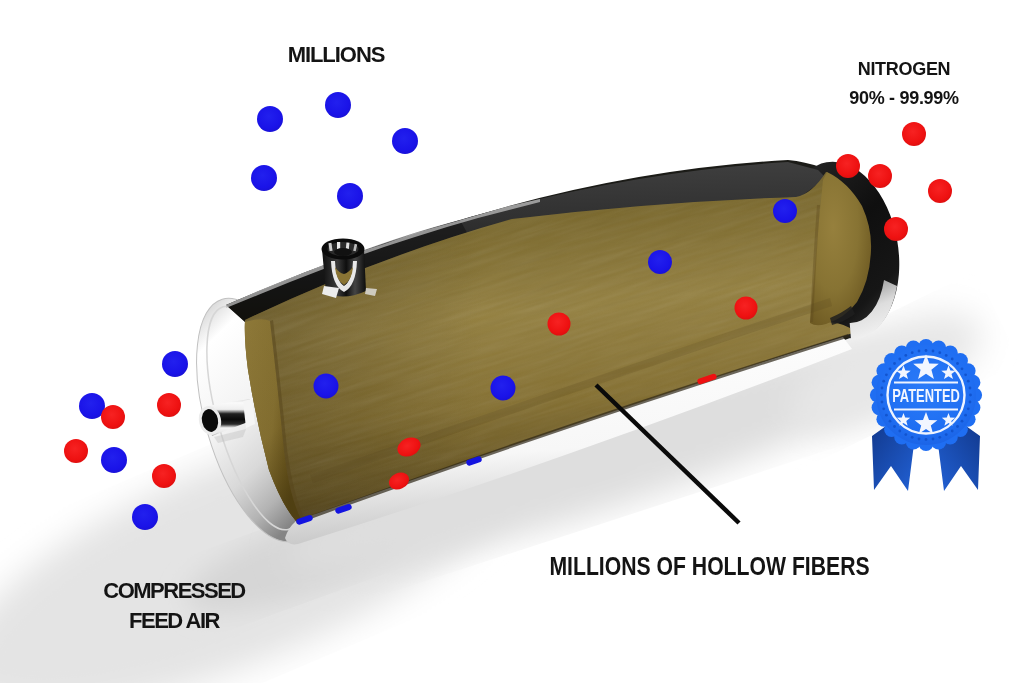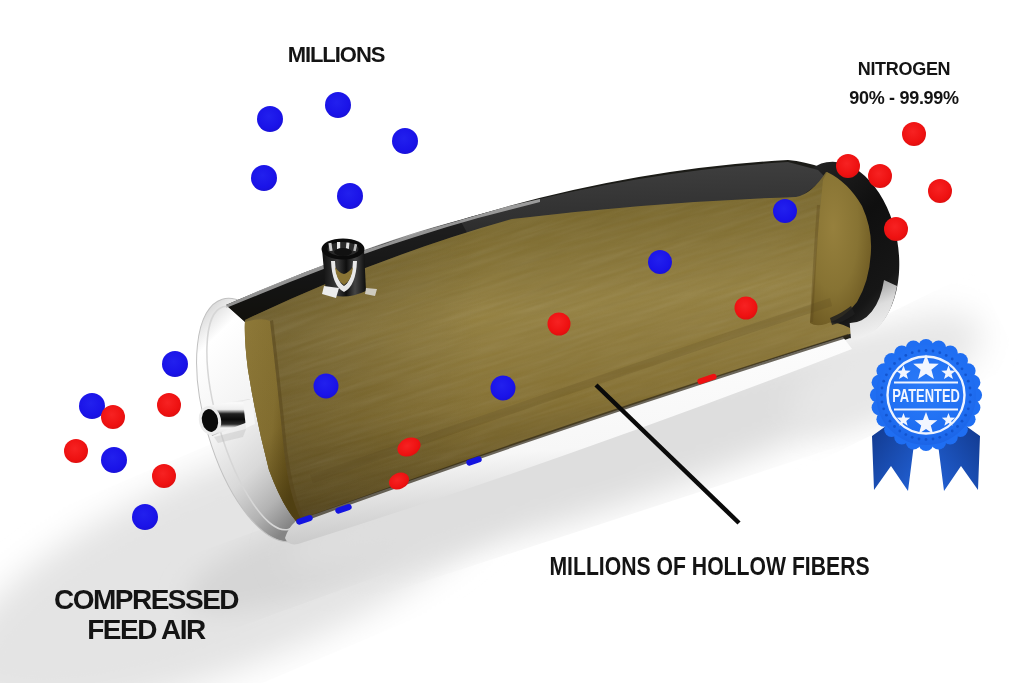--- a/index.html
+++ b/index.html
@@ -297,13 +297,13 @@
     <polygon points="926.0,412.0 929.0,419.9 937.4,420.3 930.8,425.6 933.1,433.7 926.0,429.0 918.9,433.7 921.2,425.6 914.6,420.3 923.0,419.9" fill="#f2f6ff"></polygon>
     <polygon points="903.5,413.0 905.2,417.6 910.2,417.8 906.3,420.9 907.6,425.7 903.5,422.9 899.4,425.7 900.7,420.9 896.8,417.8 901.8,417.6" fill="#f2f6ff"></polygon>
     <polygon points="948.5,413.0 950.2,417.6 955.2,417.8 951.3,420.9 952.6,425.7 948.5,422.9 944.4,425.7 945.7,420.9 941.8,417.8 946.8,417.6" fill="#f2f6ff"></polygon>
     <line x1="894" y1="382.5" x2="958" y2="382.5" stroke="#eef4ff" stroke-width="1.8"></line>
     <line x1="894" y1="409.5" x2="958" y2="409.5" stroke="#eef4ff" stroke-width="1.8"></line>
     <text x="0" y="0" transform="translate(926,401.5) scale(0.68,1)" text-anchor="middle" font-family="Liberation Sans, sans-serif" font-size="19" font-weight="700" fill="#f2f6ff">PATENTED</text>
 </svg>
 
 <div class="lbl" style="left:230px;top:42px;width:212px;font-size:22px;letter-spacing:-1.05px;">MILLIONS</div>
 <div class="lbl" style="left:798px;top:54.5px;width:212px;font-size:18px;line-height:29px;letter-spacing:-0.3px;">NITROGEN<br>90% - 99.99%</div>
-<div class="lbl" style="left:40px;top:576px;width:212px;font-size:28px;line-height:29.5px;letter-spacing:-1.5px;margin-top:9px;">COMPRESSED<br>FEED AIR</div>
+<div class="lbl" style="left:68px;top:576px;width:212px;font-size:22px;line-height:29.5px;letter-spacing:-1.5px;">COMPRESSED<br>FEED AIR</div>
 <div class="lbl" style="left:513px;top:551px;width:393px;font-size:26px;transform:scaleX(0.815);transform-origin:50% 50%;">MILLIONS OF HOLLOW FIBERS</div>
 </body></html>

